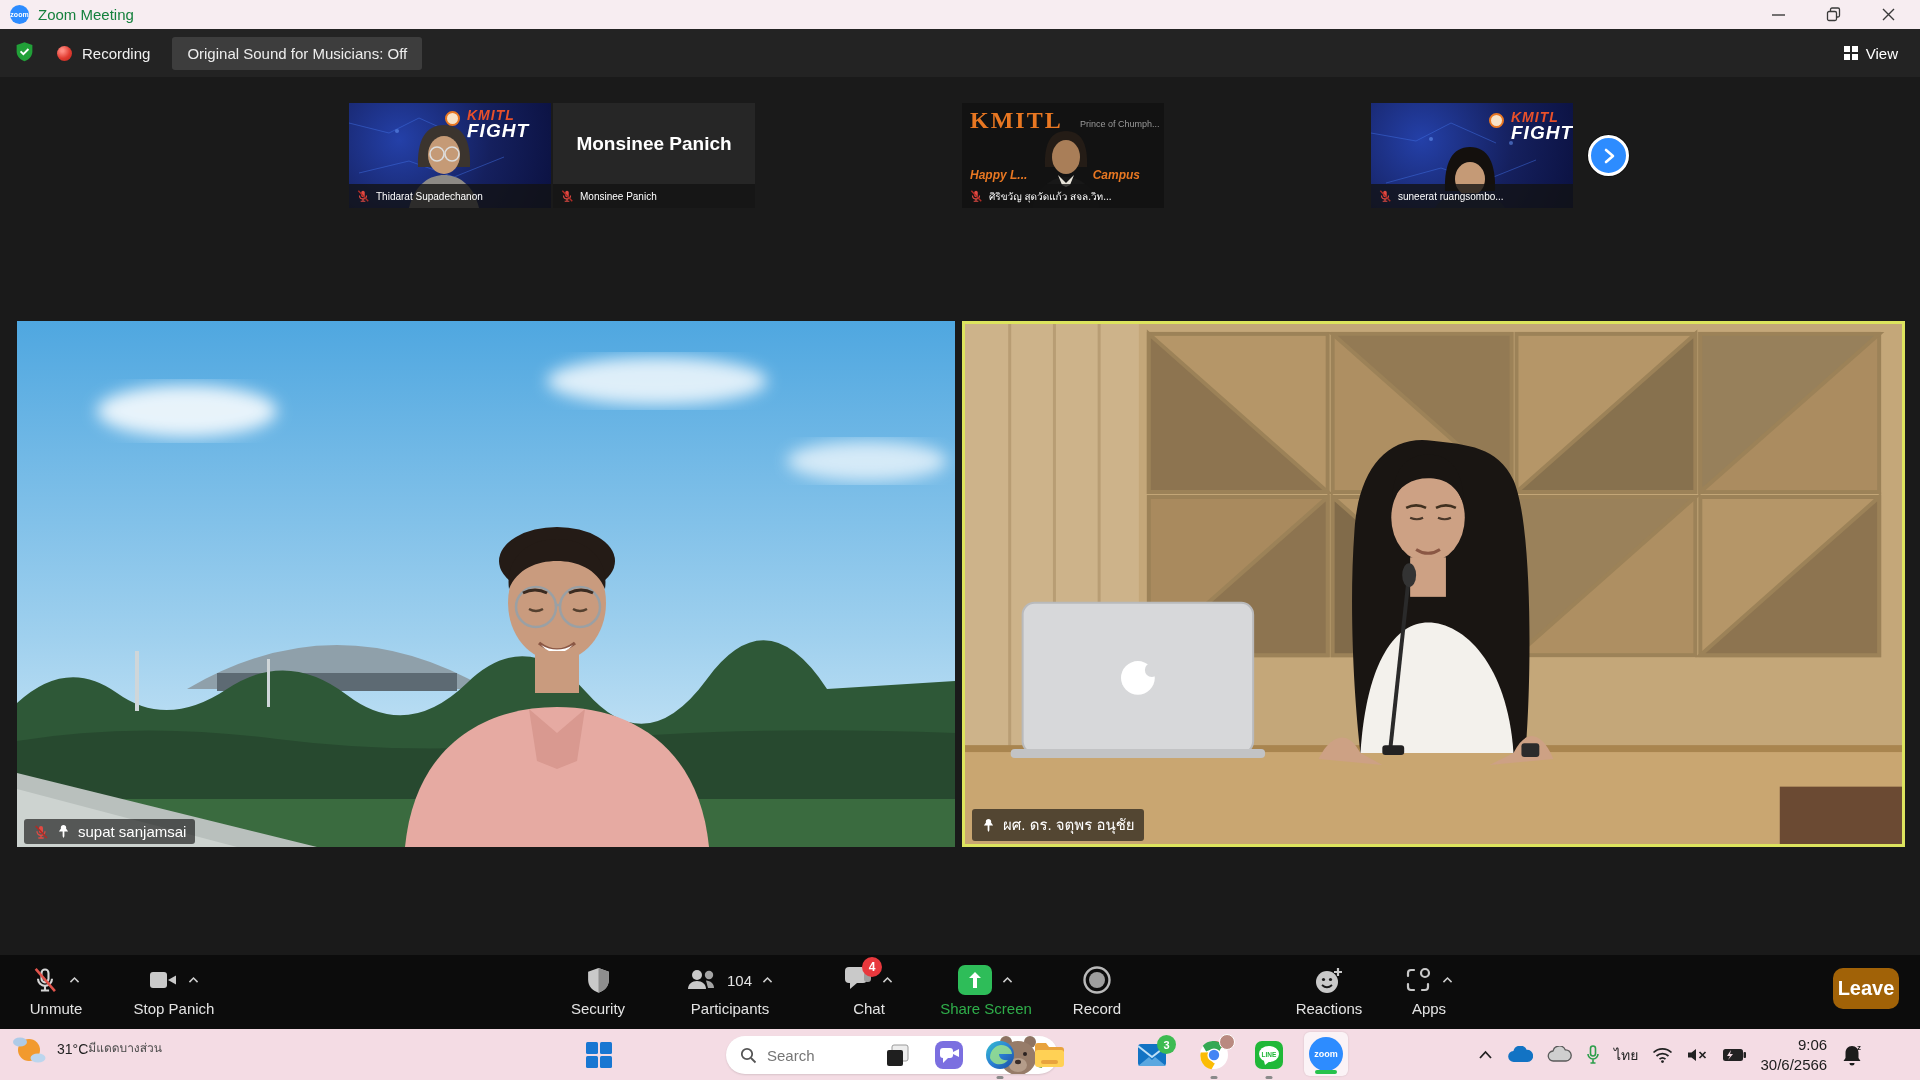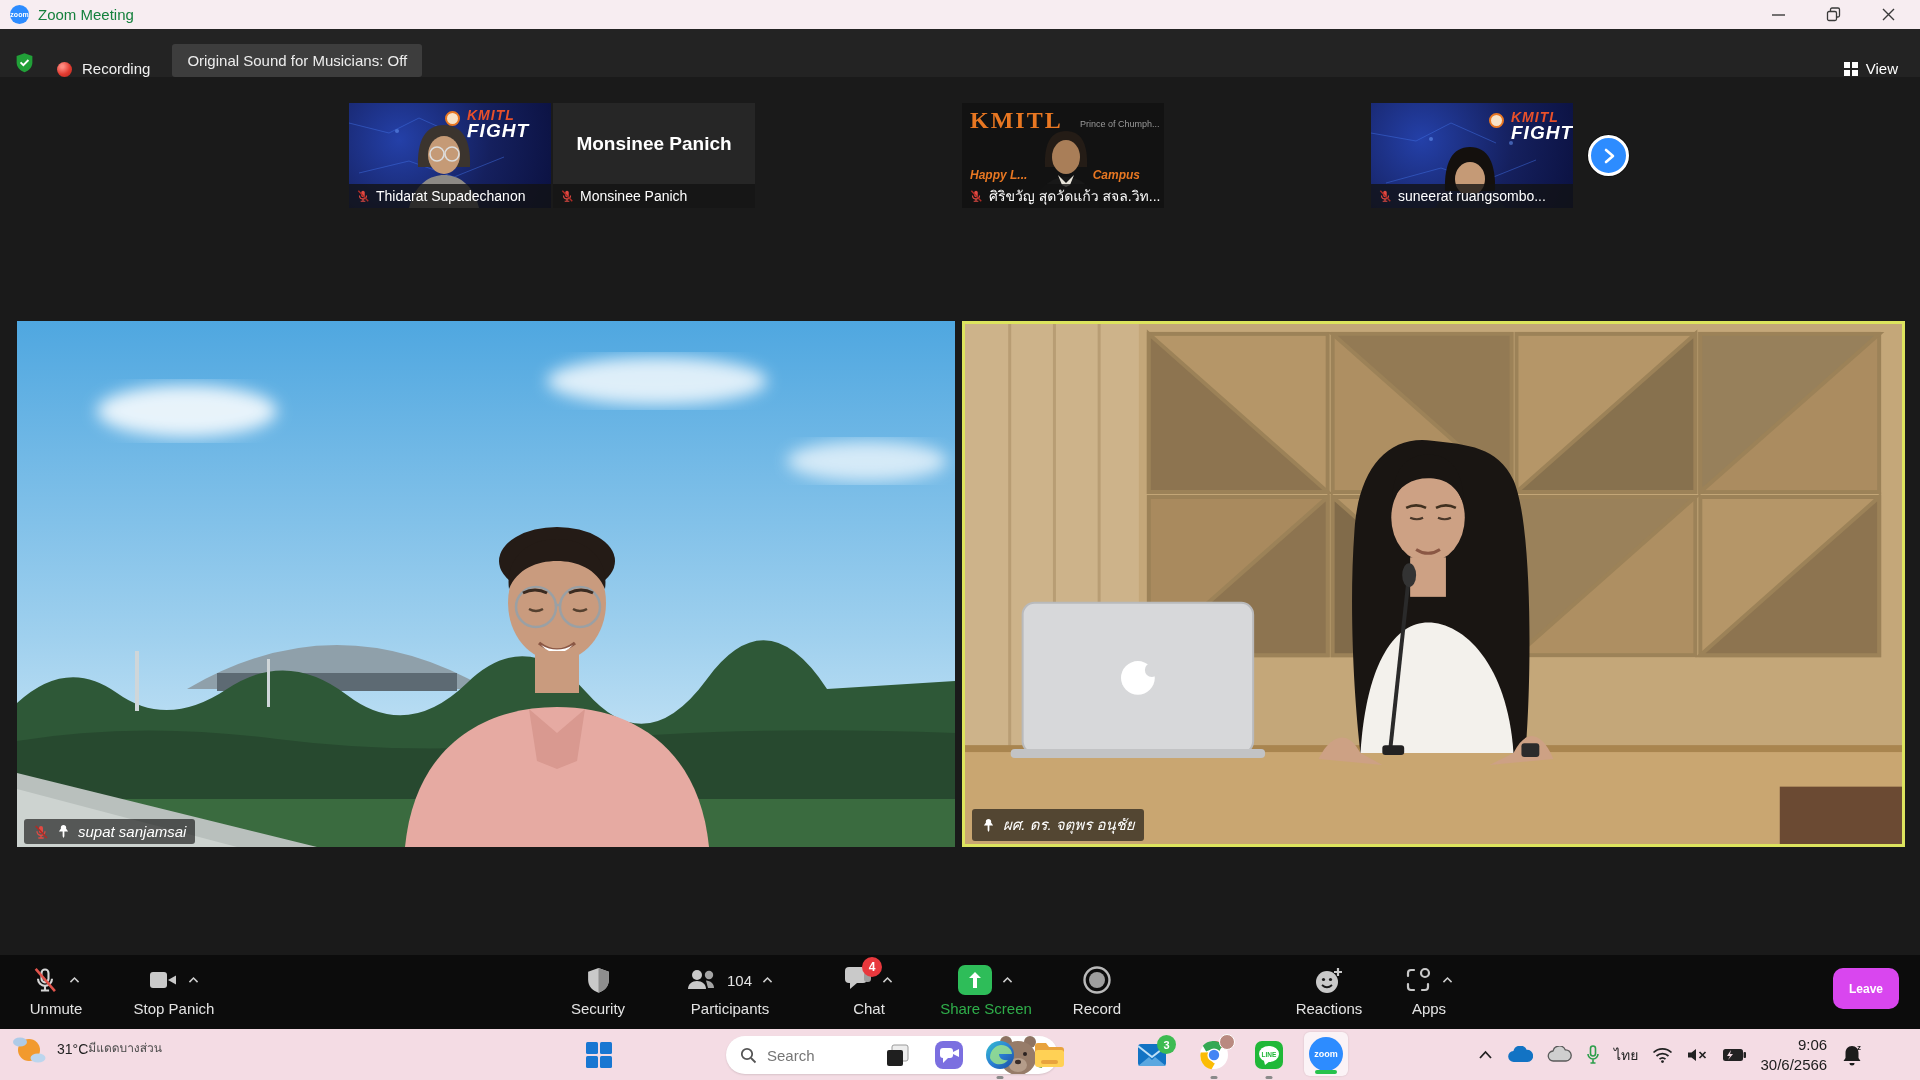--- a/index.html
+++ b/index.html
@@ -12,40 +12,40 @@
     background:#f7edf1; display:flex; align-items:center; padding:0 10px; }
   .zoom-logo { width:19px; height:19px; border-radius:50%; background:#2d8cff;
     color:#fff; font-size:7px; font-weight:bold; display:flex; align-items:center;
     justify-content:center; margin-right:9px; }
   .win-title { font-size:15px; color:#15803d; }
   .win-controls { margin-left:auto; display:flex; align-items:center; gap:40px; padding-right:14px; }
   .win-controls svg { display:block; }
 
   
   .meetbar { position:absolute; left:0; top:29px; width:1920px; height:48px;
-    background:#232323; display:flex; align-items:flex-end; color:#f0f0f0; }
+    background:#232323; display:flex; align-items:center; color:#f0f0f0; }
   .shield-ok { margin-left:14px; }
   .rec-dot { width:15px; height:15px; border-radius:50%;
     background:radial-gradient(circle at 35% 30%, #ff8a80 10%, #e13b30 55%, #b3271e);
     margin-left:22px; }
   .rec-label { font-size:15px; margin-left:10px; }
   .sound-btn { margin-left:22px; background:#3d3d3d; color:#ededed; font-size:15px;
     padding:8px 15px; border:none; border-radius:3px; cursor:default;
     font-family:inherit; }
   .view-btn { margin-left:auto; margin-right:22px; display:flex; align-items:center;
     gap:7px; font-size:15px; color:#fff; }
 
   
   .stage { position:absolute; left:0; top:77px; width:1920px; height:878px; background:#1a1a1a; }
 
   .thumb { position:absolute; top:26px; width:202px; height:105px; background:#0c0c0c;
     overflow:hidden; }
   .namebar { position:absolute; left:0; right:0; bottom:0; height:24px;
     background:rgba(18,18,18,.78); display:flex; align-items:center; gap:6px;
-    padding:0 7px; color:#fff; font-size:14px; white-space:nowrap; overflow:hidden; z-index:3; }
+    padding:0 7px; color:#fff; font-size:10px; white-space:nowrap; overflow:hidden; z-index:3; }
   .mic-s { width:14px; height:14px; flex:none; }
   .kmitl-bg { position:absolute; inset:0;
     background:radial-gradient(circle at 25% 35%, #2440a8 0%, #15205e 55%, #0b1140 100%); }
   .circuit { position:absolute; inset:0; opacity:.5; }
   .kf { position:absolute; font-style:italic; font-weight:bold; line-height:.95;
     text-align:left; z-index:2; }
   .kf .l1 { color:#e8502a; font-size:14px; letter-spacing:1px; }
   .kf .l2 { color:#fff; font-size:19px; letter-spacing:1px; }
   .kf-seal { position:absolute; width:15px; height:15px; border-radius:50%;
     border:2px solid #e87722; background:#f7e3c8; z-index:2; }
@@ -61,21 +61,21 @@
   .banner-sub { position:absolute; left:118px; top:16px; color:#9a9a9a; font-size:9px; }
   .banner-bl { position:absolute; left:8px; bottom:26px; color:#e87722; font-size:12px;
     font-style:italic; font-weight:bold; }
   .banner-br { position:absolute; right:24px; bottom:26px; color:#e87722; font-size:12px;
     font-style:italic; font-weight:bold; }
 
   .next-btn { position:absolute; left:1588px; top:58px; width:41px; height:41px;
     border-radius:50%; background:#2d8cff; border:3px solid #fff; display:flex;
     align-items:center; justify-content:center; box-shadow:0 0 0 1px rgba(0,0,0,.4); }
 
-  .video { position:absolute; top:244px; height:526px; background:#000; overflow:hidden;font-style:italic; }
+  .video { position:absolute; top:244px; height:526px; background:#000; overflow:hidden; }
   .video.left { left:17px; width:938px; }
   .video.right { left:962px; width:943px; border:3px solid #dde45e;padding-left:20px; }
   .video svg.scene { position:absolute; inset:0; width:100%; height:100%; }
   .vidlabel { position:absolute; left:7px; bottom:3px; display:flex; align-items:center;
     gap:7px; background:rgba(12,12,12,.62); color:#fff; font-size:15px;
     padding:4px 9px; border-radius:3px; z-index:2; white-space:nowrap; }
   .vidlabel svg { flex:none; }
 
   
   .controlbar { position:absolute; left:0; top:955px; width:1920px; height:74px;
@@ -87,21 +87,21 @@
   .chev { color:#cfcfcf; }
   .count { font-size:15px; color:#e3e3e3; }
   .chat-wrap { position:relative; }
   .badge { position:absolute; top:-8px; right:-10px; min-width:20px; height:20px;
     border-radius:10px; background:#e8383d; color:#fff; font-size:12px; font-weight:bold;
     display:flex; align-items:center; justify-content:center; padding:0 5px; }
   .share-ic { width:34px; height:30px; border-radius:7px; background:#2ebd59;
     display:flex; align-items:center; justify-content:center; }
   .green .lbl { color:#2fae4a; }
   .leave-btn { position:absolute; left:1833px; top:13px; width:66px; height:41px;
-    background:#d946ef; color:#fff; font-weight:bold; font-size:12px; border:none;
+    background:#a16207; color:#fff; font-weight:bold; font-size:20px; border:none;
     border-radius:10px; font-family:inherit; }
 
   
   .taskbar { position:absolute; left:0; top:1029px; width:1920px; height:51px;
     background:#f4dce4; }
   .weather { position:absolute; left:10px; top:4px; display:flex; align-items:center; gap:9px; }
   .wtext { display:flex; flex-direction:row; line-height:1.25; }
   .wtemp { font-size:14px; color:#222; }
   .wdesc { font-size:12px; color:#4a4a4a; }
   .tb-icon { position:absolute; top:7px; width:38px; height:38px; display:flex;

